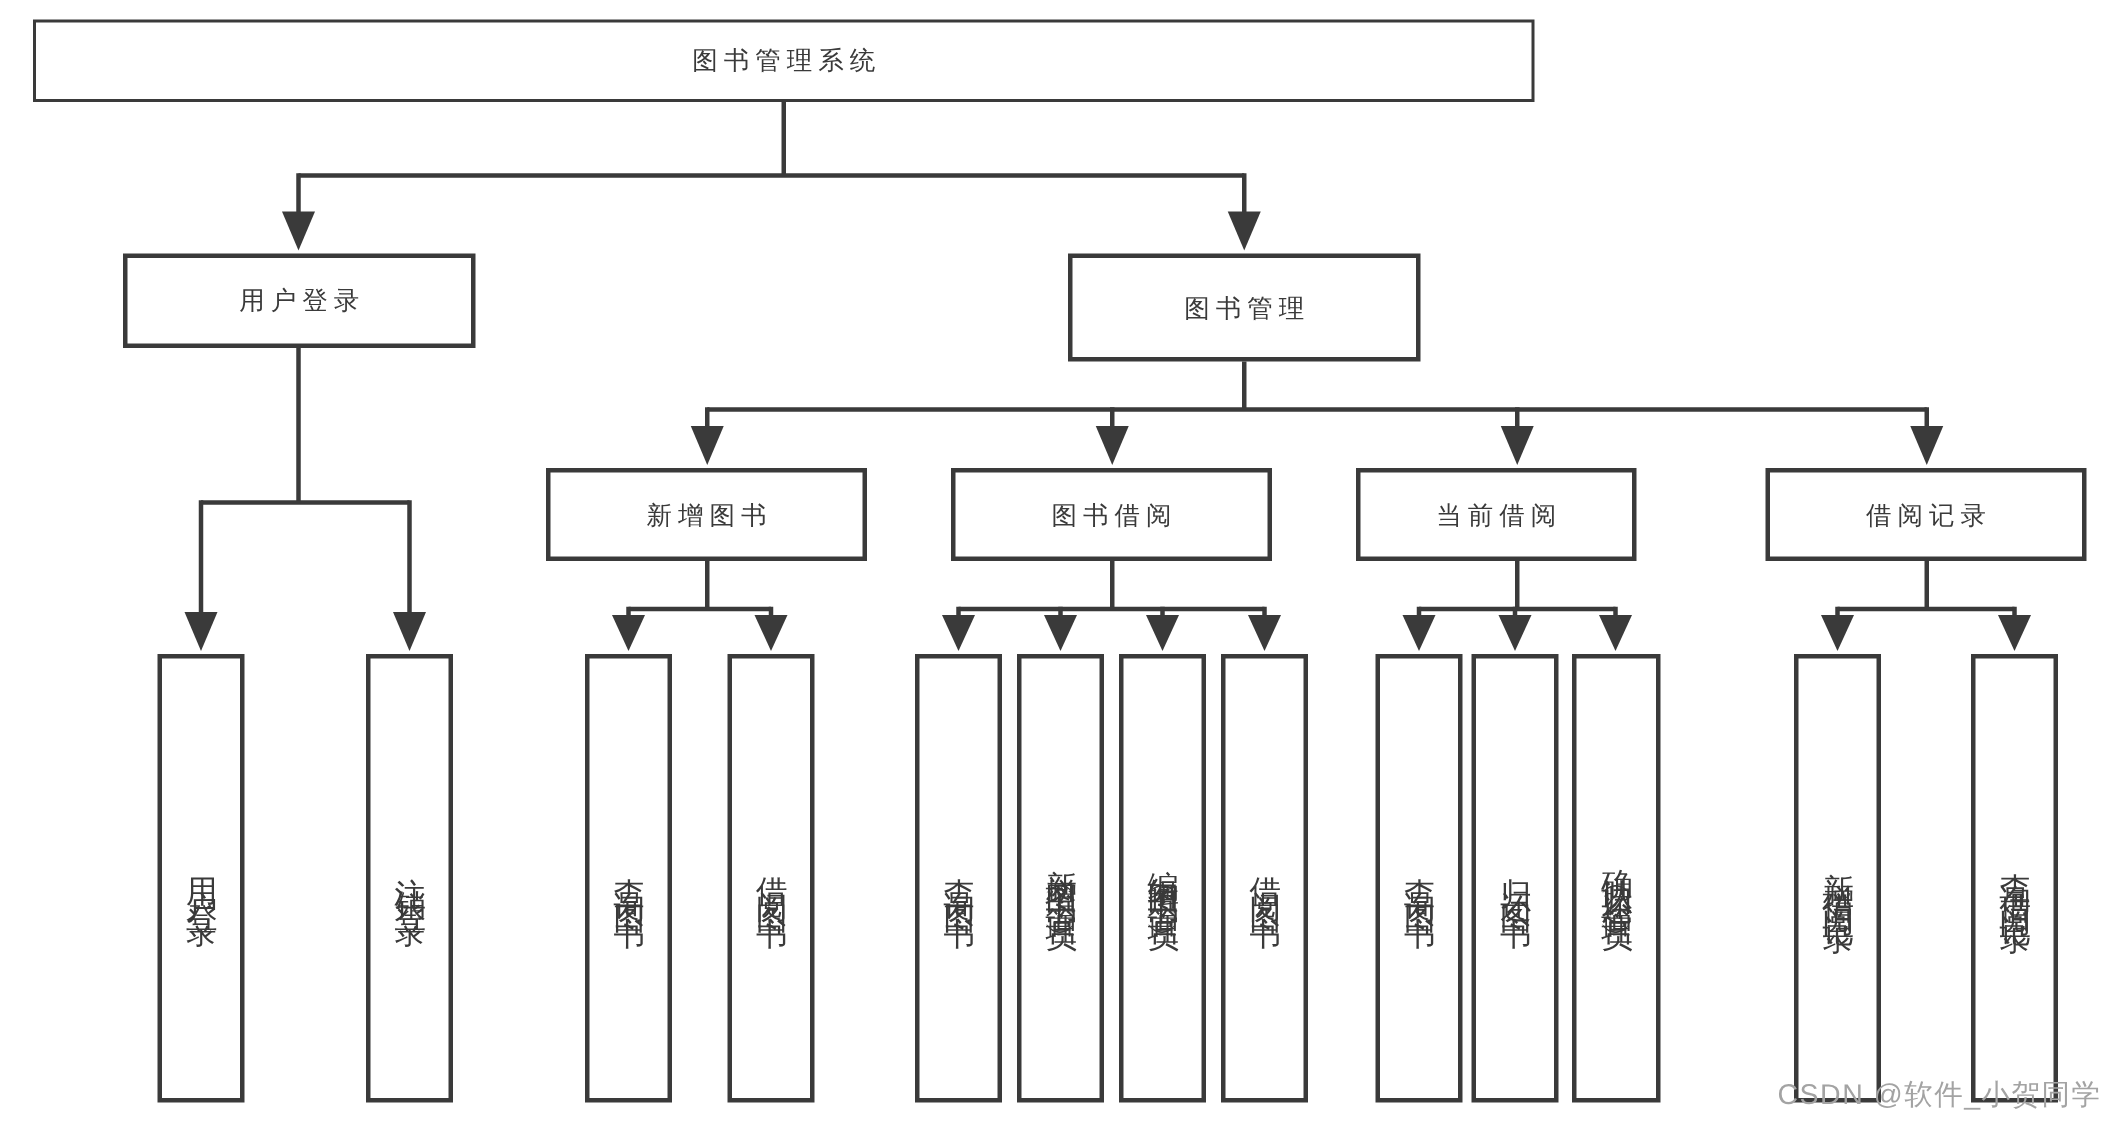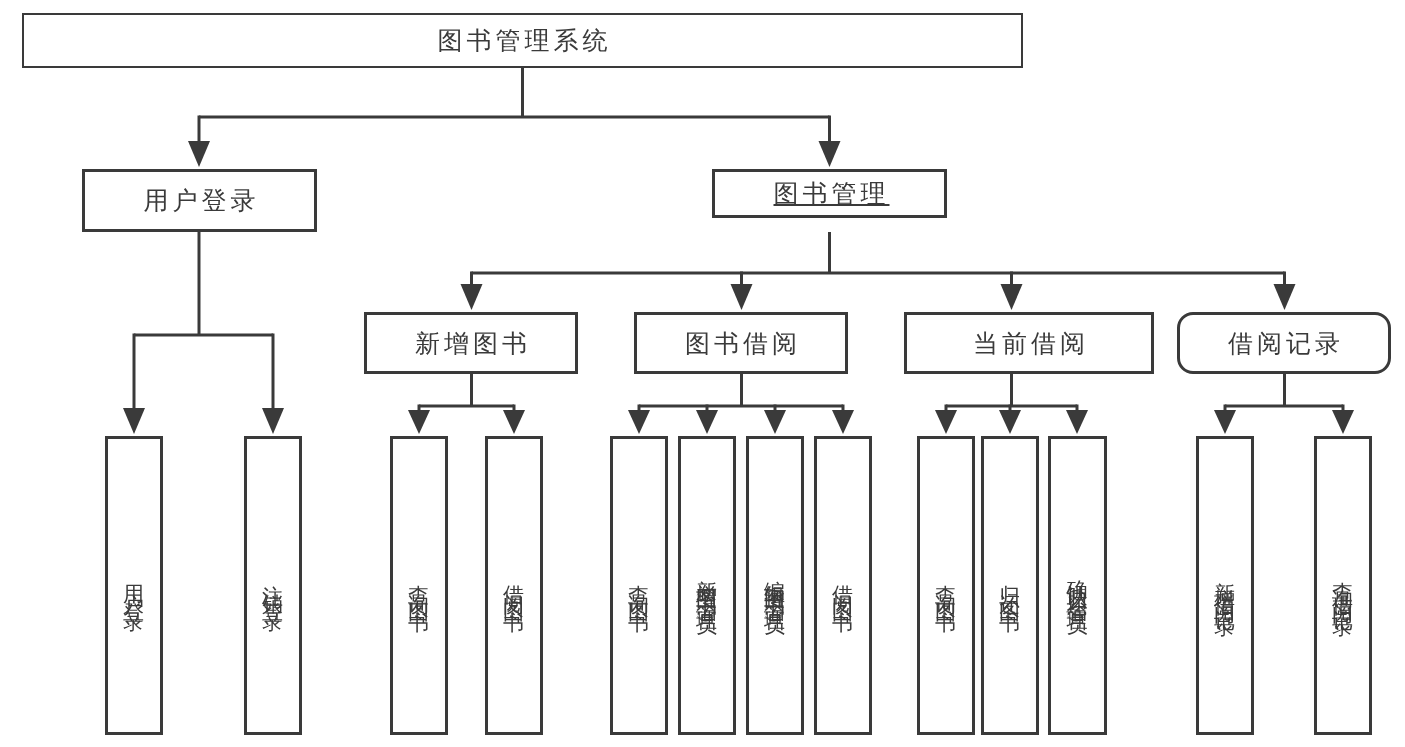--- a/index.html
+++ b/index.html
@@ -37,21 +37,21 @@
   }
   .node{
     position:absolute;
     box-sizing:border-box;
     border:2px solid var(--line);
     background:#fff;
     display:flex;
     align-items:center;
     justify-content:center;
     color:var(--text);
-    font-size:25px;
+    font-size:17px;
     letter-spacing:4px;
     text-indent:4px;
     z-index:2;
     white-space:nowrap;
   }
   .node.thick{border-width:3px;}
   .leaf{
     position:absolute;
     box-sizing:border-box;
     border:3px solid var(--line);
@@ -140,35 +140,36 @@
       <polygon points="1066,410 1088,410 1077,434"></polygon>
     <path d="M1225 404.5 L1225 412"></path>
       <polygon points="1214,410 1236,410 1225,434"></polygon>
     <path d="M1343 404.5 L1343 412"></path>
       <polygon points="1332,410 1354,410 1343,434"></polygon>
   </svg>
 
   <div class="node" style="left:22px;top:13px;width:1001px;height:55px;">图书管理系统</div>
 
   <div class="node thick" style="left:82px;top:169px;width:235px;height:63px;">用户登录</div>
-  <div class="node thick" style="left:712px;top:169px;width:235px;height:49px;text-decoration:underline;">图书管理</div>
+  <div class="node thick" style="left:712px;top:169px;width:235px;height:72px;">图书管理</div>
 
   <div class="node thick" style="left:364px;top:312px;width:214px;height:62px;">新增图书</div>
   <div class="node thick" style="left:634px;top:312px;width:214px;height:62px;text-align:right;">图书借阅</div>
-  <div class="node thick" style="left:904px;top:312px;width:250px;height:62px;">当前借阅</div>
-  <div class="node thick" style="left:1177px;top:312px;width:214px;height:62px;border-radius:16px;">借阅记录</div>
+  <div class="node thick" style="left:904px;top:312px;width:187px;height:62px;">当前借阅</div>
+  <div class="node thick" style="left:1177px;top:312px;width:214px;height:62px;">借阅记录</div>
 
   <div class="leaf" style="left:105px;top:436px;width:58px;height:299px;">用户登录</div>
   <div class="leaf" style="left:244px;top:436px;width:58px;height:299px;">注销登录</div>
   <div class="leaf" style="left:390px;top:436px;width:58px;height:299px;">查询图书</div>
   <div class="leaf" style="left:485px;top:436px;width:58px;height:299px;">借阅图书</div>
   <div class="leaf" style="left:610px;top:436px;width:58px;height:299px;">查询图书</div>
   <div class="leaf" style="left:678px;top:436px;width:58px;height:299px;letter-spacing:5px;">新增图书（管理员）</div>
   <div class="leaf" style="left:746px;top:436px;width:58px;height:299px;letter-spacing:5px;">编辑图书（管理员）</div>
   <div class="leaf" style="left:814px;top:436px;width:58px;height:299px;">借阅图书</div>
   <div class="leaf" style="left:917px;top:436px;width:58px;height:299px;">查询图书</div>
   <div class="leaf" style="left:981px;top:436px;width:58px;height:299px;">归还图书</div>
   <div class="leaf" style="left:1048px;top:436px;width:59px;height:299px;letter-spacing:5px;">确认归还（管理员）</div>
   <div class="leaf" style="left:1196px;top:436px;width:58px;height:299px;letter-spacing:7px;">新增借阅记录</div>
   <div class="leaf" style="left:1314px;top:436px;width:58px;height:299px;letter-spacing:7px;">查询借阅记录</div>
 
+  <div class="watermark">CSDN @软件_小贺同学</div>
 
 </div>
 
 </body></html>

